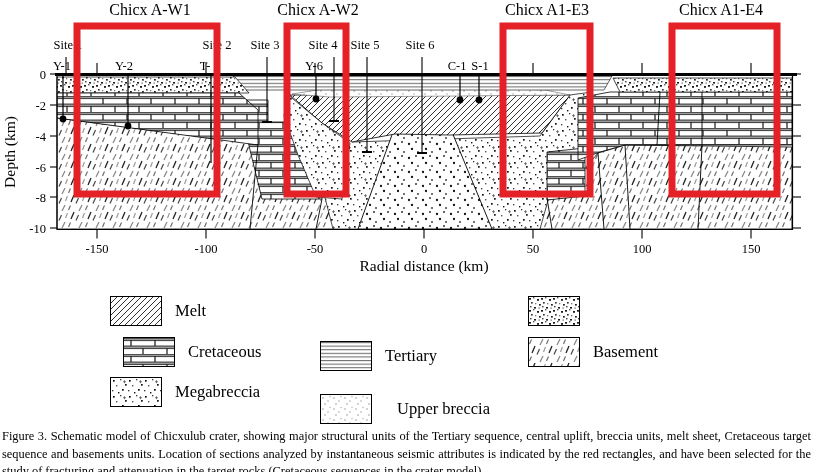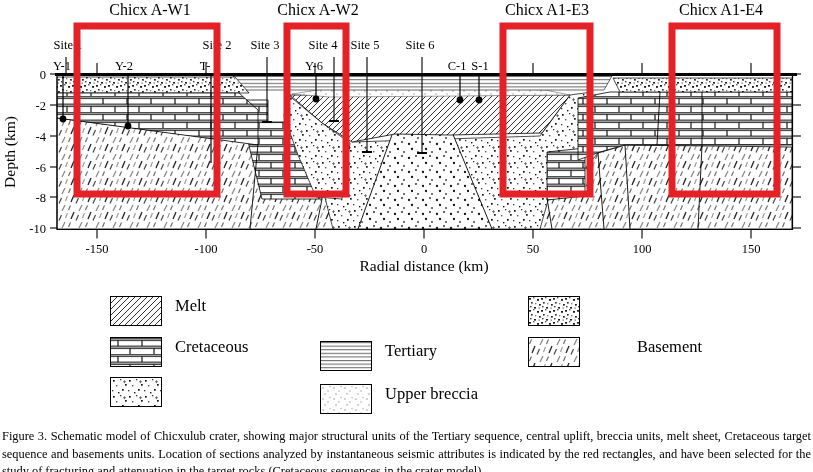--- a/index.html
+++ b/index.html
@@ -4,21 +4,21 @@
 <style>
   html,body{margin:0;padding:0;background:#fff;}
   body{width:813px;height:472px;overflow:hidden;font-family:"Liberation Serif",serif;-webkit-font-smoothing:antialiased;}
   .figure-wrap{position:relative;width:813px;height:472px;background:#fff;}
   svg text{font-family:"Liberation Serif",serif;fill:#000;}
   .section-title{font-size:16px;}
   .site-label,.well-label{font-size:12.5px;}
   .tick-label{font-size:12.5px;}
   .axis-title{font-size:15.5px;}
   .legend{position:absolute;left:0;top:285px;width:813px;height:128px;}
-  .legend-item{position:absolute;display:flex;}
+  .legend-item{position:absolute;display:flex;align-items:center;}
   .legend-swatch{width:50px;height:28px;border:1px solid #000;flex:0 0 auto;}
   .legend-swatch svg{display:block;}
   .legend-label{margin-left:13px;font-size:16.5px;color:#000;white-space:nowrap;}
   .caption{position:absolute;left:0;top:416px;width:809px;padding:0 2px;font-size:12.4px;line-height:1.38;text-align:justify;color:#000;}
 </style>
 </head>
 <body>
 
 <div class="figure-wrap">
 
@@ -235,59 +235,60 @@
   
   <div class="legend">
     <div class="legend-item" style="left:110px;top:11px;">
       <span class="legend-swatch">
           <svg width="50" height="28">
             <rect width="50" height="28" fill="url(#pat-melt)"></rect>
           </svg>
         </span>
       <span class="legend-label">Melt</span>
     </div>
-    <div class="legend-item" style="left:110px;top:52px;">
+    <div class="legend-item" style="left:123px;top:52px;">
       <span class="legend-swatch">
           <svg width="50" height="28">
             <rect width="50" height="28" fill="url(#pat-brick)"></rect>
           </svg>
         </span>
       <span class="legend-label">Cretaceous</span>
     </div>
     <div class="legend-item" style="left:110px;top:92px;">
       <span class="legend-swatch">
           <svg width="50" height="28">
             <rect width="50" height="28" fill="url(#pat-mega)"></rect>
           </svg>
         </span>
+      <span class="legend-label">Megabreccia</span>
     </div>
     <div class="legend-item" style="left:320px;top:44px;margin-top:12px;">
       <span class="legend-swatch">
           <svg width="50" height="28">
             <rect width="50" height="28" fill="url(#pat-tertiary)"></rect>
           </svg>
         </span>
       <span class="legend-label">Tertiary</span>
     </div>
-    <div class="legend-item" style="left:320px;top:99px;">
+    <div class="legend-item" style="left:320px;top:109px;gap:12px;">
       <span class="legend-swatch">
           <svg width="50" height="28">
             <rect width="50" height="28" fill="url(#pat-upper)"></rect>
           </svg>
         </span>
       <span class="legend-label">Upper breccia</span>
     </div>
     <div class="legend-item" style="left:528px;top:11px;">
       <span class="legend-swatch">
           <svg width="50" height="28">
             <rect width="50" height="28" fill="url(#pat-ejecta)"></rect>
           </svg>
         </span>
     </div>
-    <div class="legend-item" style="left:528px;top:52px;gap:44px;">
+    <div class="legend-item" style="left:528px;top:52px;">
       <span class="legend-swatch">
           <svg width="50" height="28">
             <rect width="50" height="28" fill="url(#pat-basement)"></rect>
           </svg>
         </span>
       <span class="legend-label">Basement</span>
     </div>
   </div>
 
   

